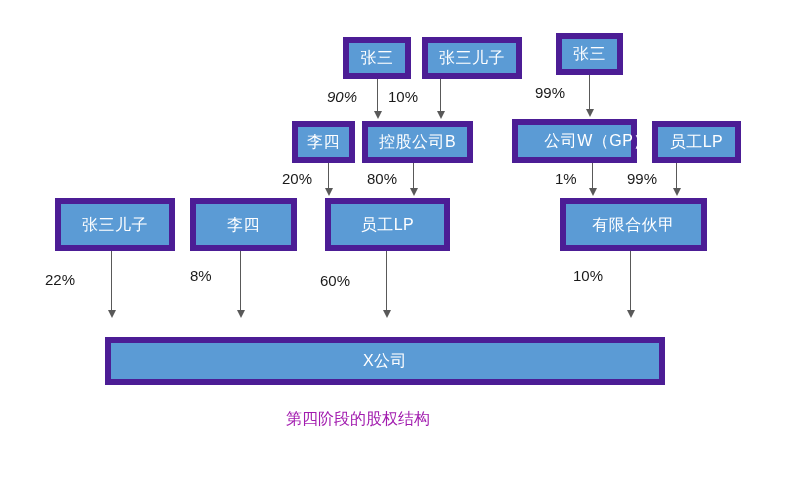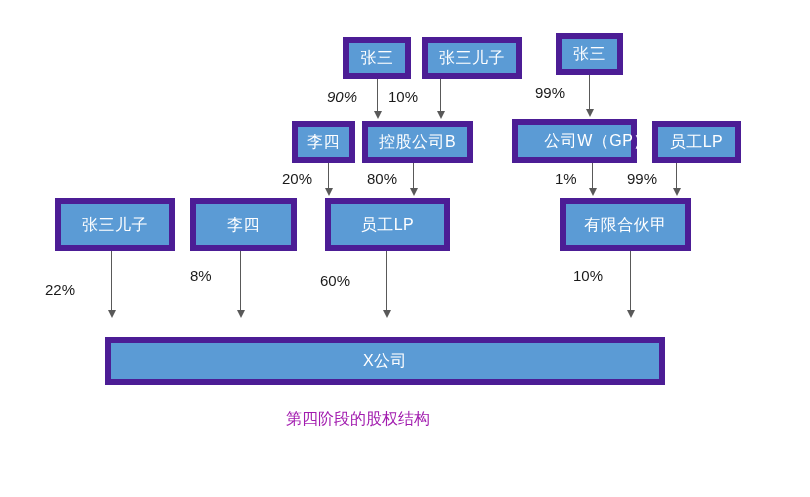--- a/index.html
+++ b/index.html
@@ -85,21 +85,21 @@
       <div class="edge-head" style="left: 409.5px; top: 188px;"></div>
       <div class="edge-label" style="left: 367px; top: 170px;">80%</div>
       <div class="edge-line" style="left: 592px; top: 163px; height: 25px;"></div>
       <div class="edge-head" style="left: 588.5px; top: 188px;"></div>
       <div class="edge-label" style="left: 555px; top: 170px;">1%</div>
       <div class="edge-line" style="left: 676px; top: 163px; height: 25px;"></div>
       <div class="edge-head" style="left: 672.5px; top: 188px;"></div>
       <div class="edge-label" style="left: 627px; top: 170px;">99%</div>
       <div class="edge-line" style="left: 111px; top: 251px; height: 59px;"></div>
       <div class="edge-head" style="left: 107.5px; top: 310px;"></div>
-      <div class="edge-label" style="left: 45px; top: 281px; text-align: center;">22%</div>
+      <div class="edge-label" style="left: 45px; top: 271px; text-align: center;">22%</div>
       <div class="edge-line" style="left: 240px; top: 251px; height: 59px;"></div>
       <div class="edge-head" style="left: 236.5px; top: 310px;"></div>
       <div class="edge-label" style="left: 190px; top: 267px;">8%</div>
       <div class="edge-line" style="left: 386px; top: 251px; height: 59px;"></div>
       <div class="edge-head" style="left: 382.5px; top: 310px;"></div>
       <div class="edge-label" style="left: 320px; top: 272px;">60%</div>
       <div class="edge-line" style="left: 630px; top: 251px; height: 59px;"></div>
       <div class="edge-head" style="left: 626.5px; top: 310px;"></div>
       <div class="edge-label" style="left: 573px; top: 267px;">10%</div>
     </div>
@@ -127,21 +127,21 @@
       </div>
       <div class="node" style="left: 55px; top: 198px; width: 120px; height: 53px;">
         <span>张三儿子</span>
       </div>
       <div class="node" style="left: 190px; top: 198px; width: 107px; height: 53px;">
         <span>李四</span>
       </div>
       <div class="node" style="left: 325px; top: 198px; width: 125px; height: 53px;">
         <span>员工LP</span>
       </div>
-      <div class="node" style="left: 560px; top: 198px; width: 131px; height: 53px;">
+      <div class="node" style="left: 560px; top: 198px; width: 147px; height: 53px;">
         <span>有限合伙甲</span>
       </div>
       <div class="node" style="left: 105px; top: 337px; width: 560px; height: 48px;">
         <span>X公司</span>
       </div>
     </div>
   <div class="caption" style="left: 286px; top: 384px;">第四阶段的股权结构</div>
 </div>
 
 </body></html>

